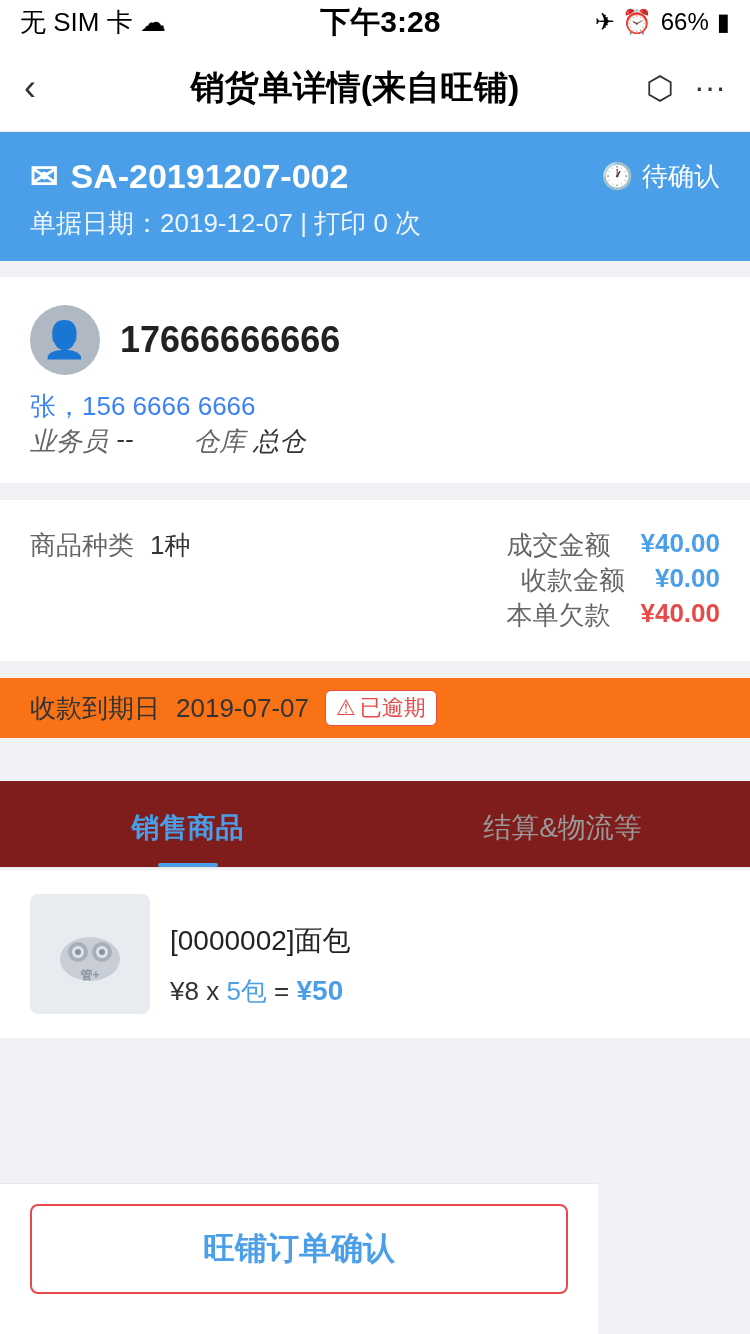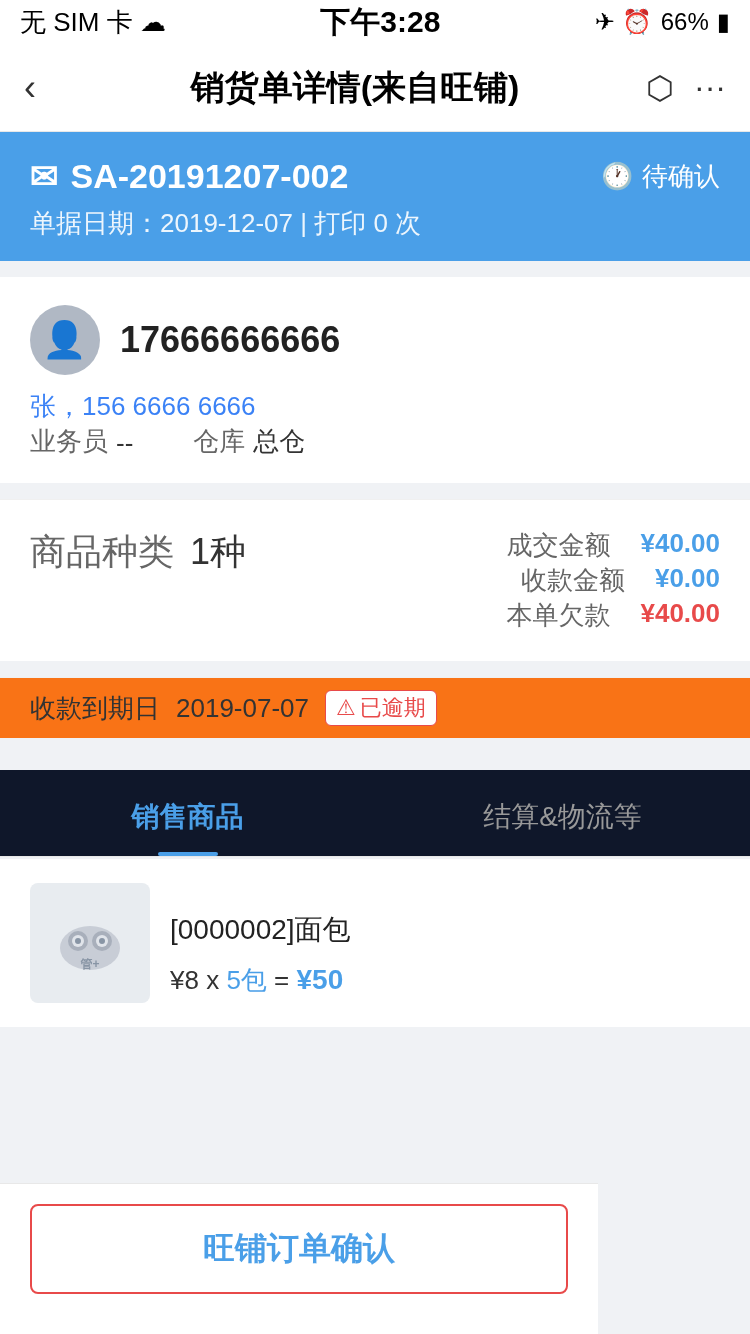--- a/index.html
+++ b/index.html
@@ -126,35 +126,35 @@
       font-size: 26px;
       color: #3b82f6;
       margin-bottom: 0;
     }
     .customer-meta {
       display: flex;
       gap: 60px;
       font-size: 26px;
       color: #333;
     }
-    .meta-item { display: flex; align-items: flex-end; gap: 8px; }
+    .meta-item { display: flex; align-items: flex-start; gap: 8px; font-style: italic; }
     .meta-label { color: #666; }
     .meta-value { color: #333; }
     .divider { height: 1px; background: #f0f0f0; margin: 0; }
 
     
     .summary-card {
       background: #fff;
       padding: 28px 30px;
       margin-bottom: 16px;
       display: flex;
       justify-content: space-between;
       align-items: flex-start;
     }
-    .summary-left { display: flex; align-items: flex-end; gap: 16px; font-size: 36px; color: #333; }
+    .summary-left { display: flex; align-items: flex-end; gap: 16px; font-size: 26px; color: #333; }
     .summary-label { color: #666; }
     .summary-right { display: flex; flex-direction: column; align-items: flex-end; gap: 0; }
     .summary-row { display: flex; justify-content: space-between; gap: 30px; font-size: 26px; }
     .summary-row-label { color: #666; }
     .amount-blue { color: #4a9fe8; font-weight: 600; }
     .amount-red { color: #e84a4a; font-weight: 600; }
 
     
     .due-card {
       background: #f97316;
@@ -173,23 +173,24 @@
       padding: 2px 10px;
       font-size: 22px;
       color: #e84a4a;
       display: flex;
       align-items: center;
       gap: 4px;
     }
 
     
     .tabs {
-      background: #0f172a;
+      background: #7f1d1d;
       display: flex;
       border-bottom: 1px solid #e8e8e8;
+      margin-top: 11px;
     }
     .tab {
       flex: 1;
       text-align: center;
       padding: 28px 0 20px;
       font-size: 28px;
       color: #999;
       position: relative;
     }
     .tab.active {

